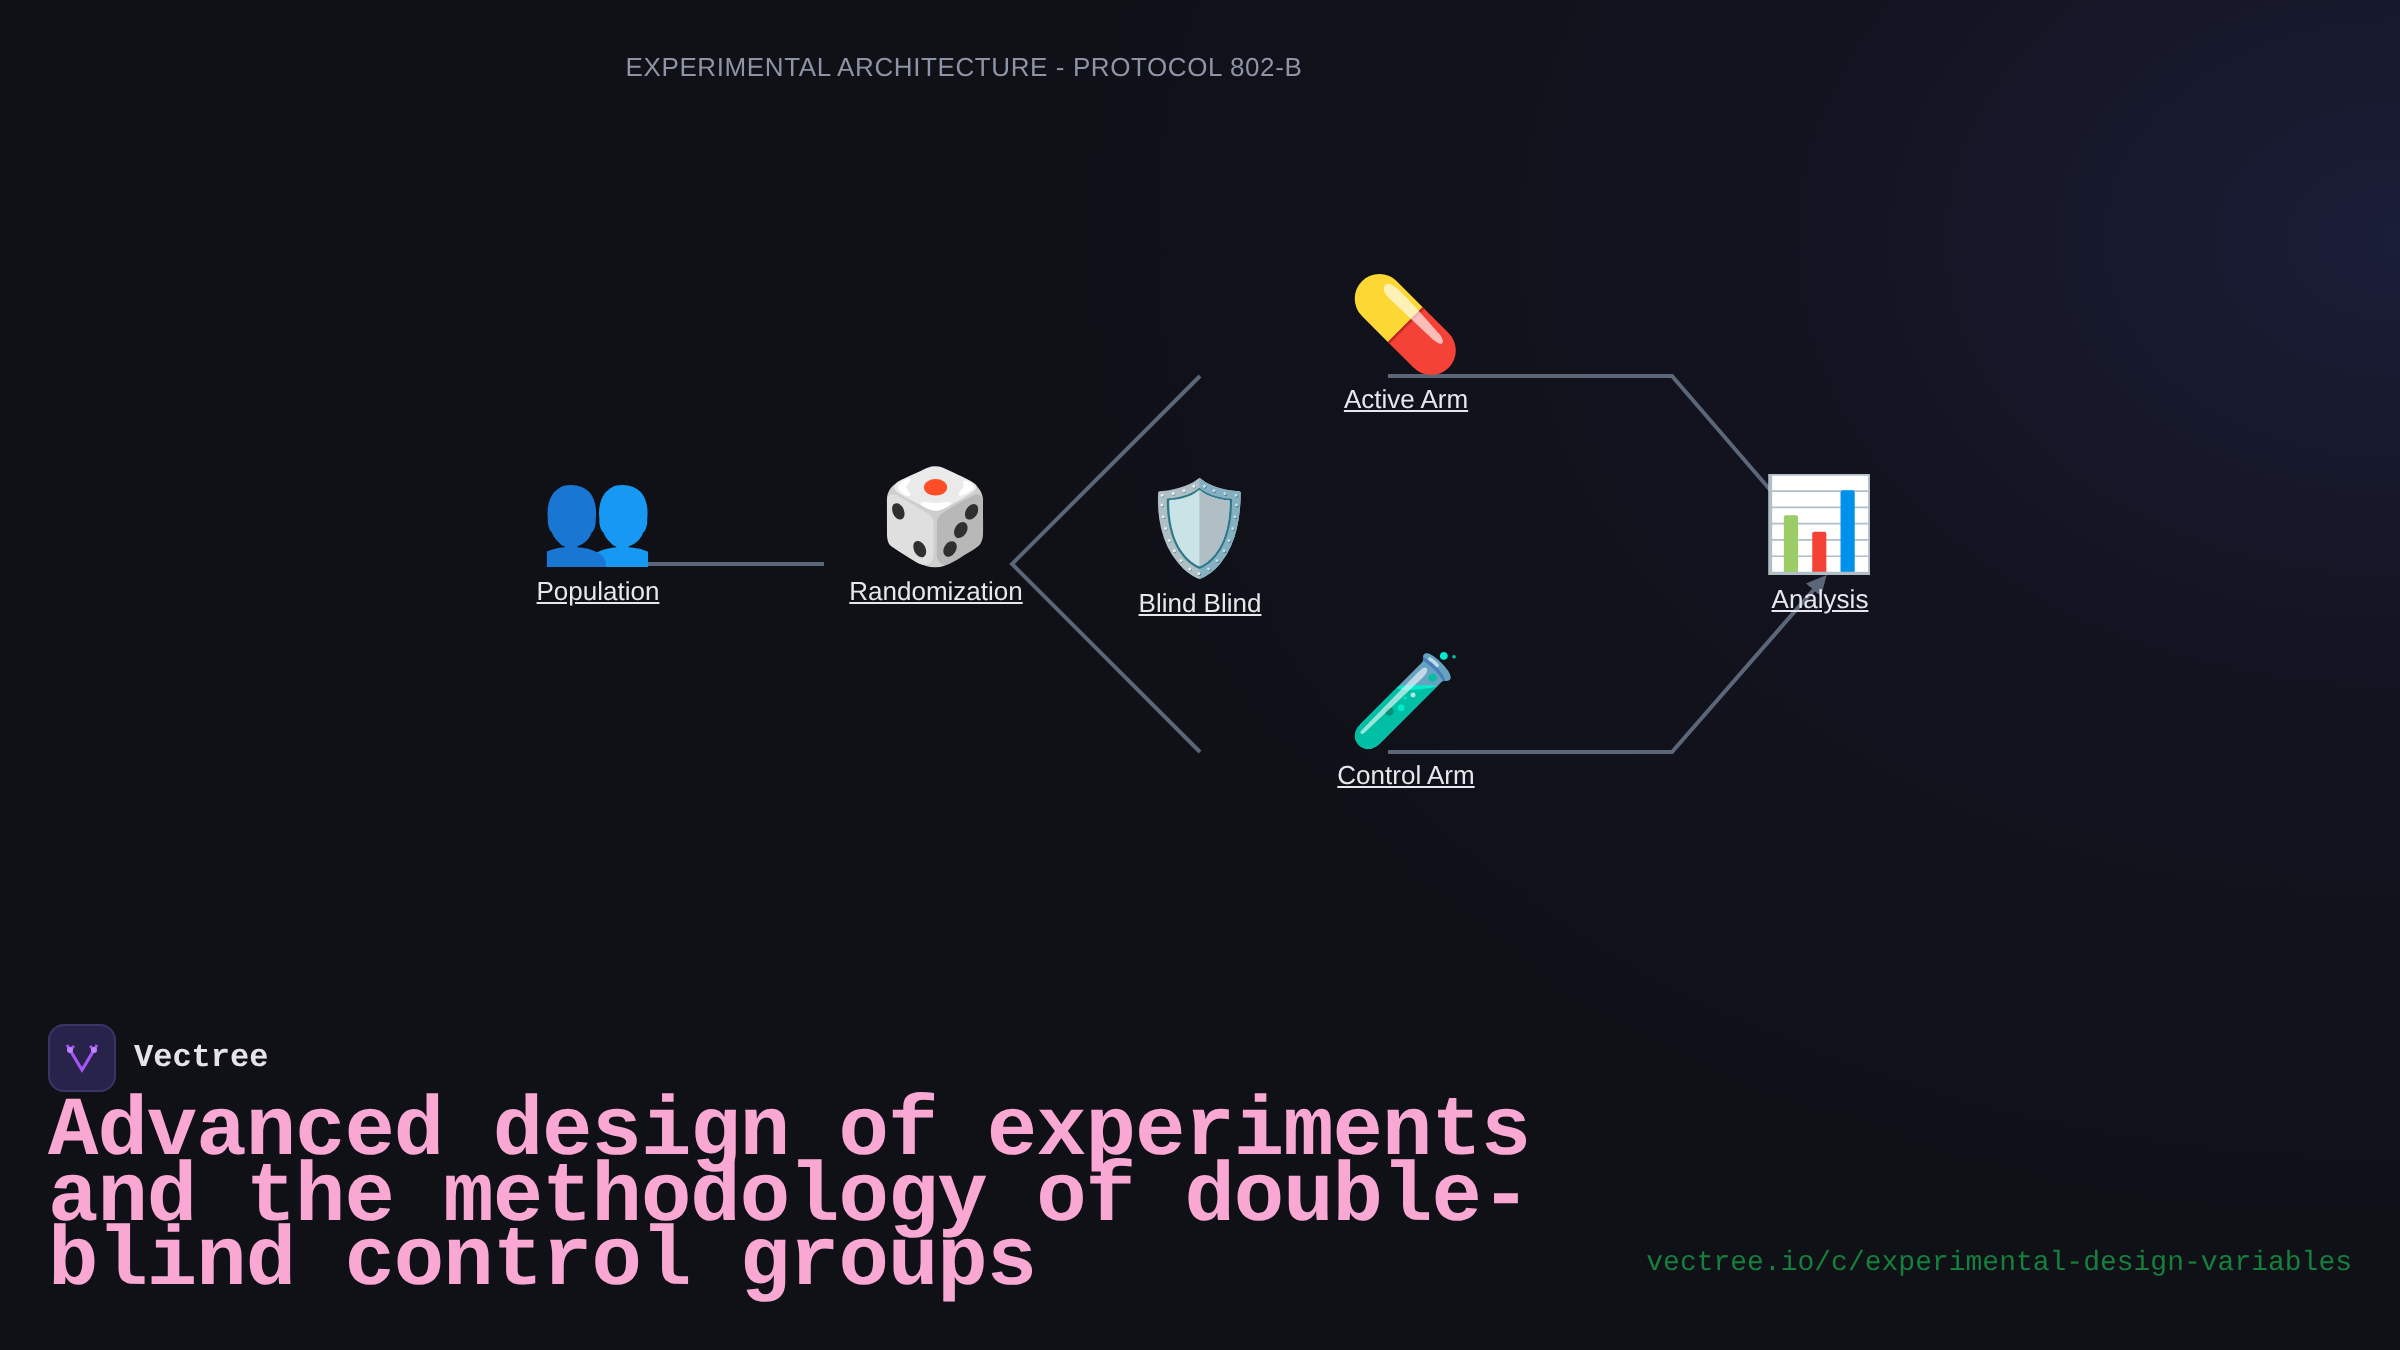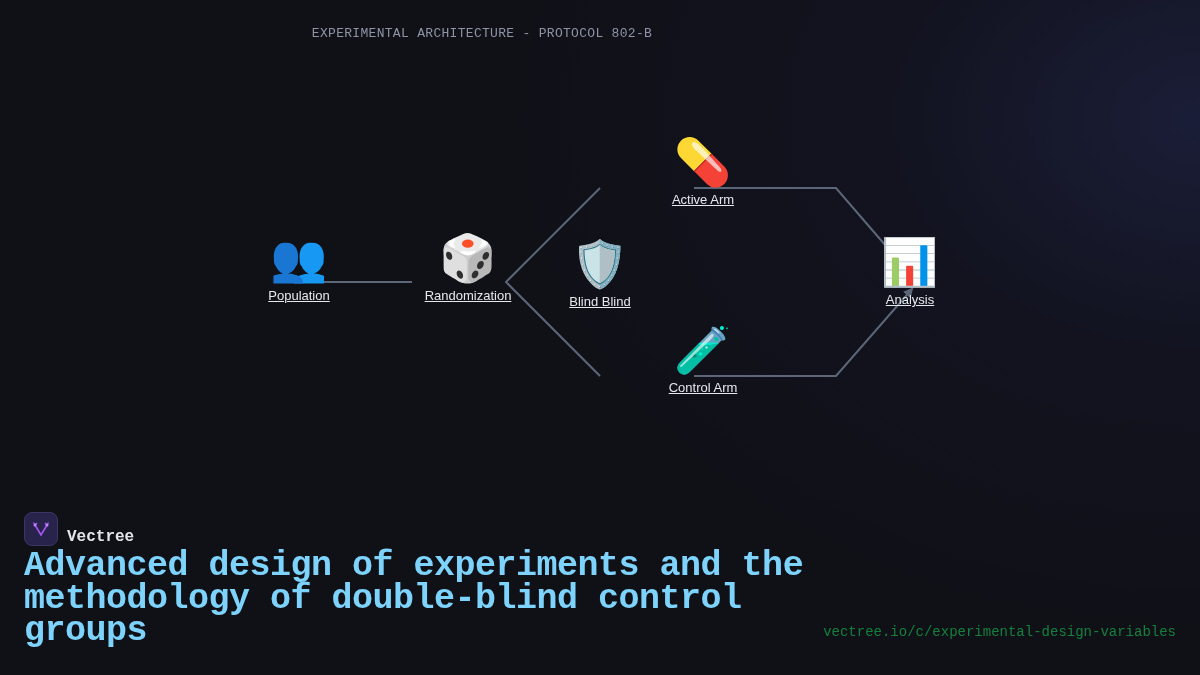--- a/index.html
+++ b/index.html
@@ -8,40 +8,40 @@
     background: #101017;
     font-family: "Liberation Sans", sans-serif;
   }
   .bg-glow {
     position: absolute; inset: 0;
     background: radial-gradient(ellipse 700px 520px at 1200px 120px, rgba(30,34,66,0.75) 0%, rgba(22,24,44,0.4) 45%, rgba(16,16,23,0) 100%);
     pointer-events: none;
   }
   .header-title {
     position: absolute; top: 26px; left: 0; width: 964px; text-align: center;
-    font-family: Liberation Mono, monospace; font-size: 13px; color: #8d94a6;
+    font-family: Liberation Sans, sans-serif; font-size: 13px; color: #8d94a6;
     letter-spacing: 0.3px;
   }
   svg.edges { position: absolute; left: 0; top: 0; }
   .node { position: absolute; width: 120px; text-align: center; }
   .node .icon { font-size: 46px; line-height: 56px; height: 56px; display: block; }
   .node .label { display: block; font-size: 13px; color: #e6e8ee; margin-top: 2px; text-decoration: underline; }
-  .brand { position: absolute; left: 24px; top: 512px; display: flex; align-items: flex-end; }
+  .brand { position: absolute; left: 24px; top: 512px; display: flex; align-items: center; }
   .brand-logo {
     width: 32px; height: 32px; border-radius: 8px; background: #27234a;
     border: 1px solid #3a3566; display: flex; align-items: center; justify-content: center;
   }
   .brand-name {
     margin-left: 9px; font-family: "Liberation Mono", monospace; font-weight: bold;
     font-size: 16px; color: #e4e4ea;
   }
   .headline {
     position: absolute; left: 24px; top: 550px; width: 780px; margin: 0;
     font-family: "Liberation Mono", monospace; font-weight: bold;
-    font-size: 35px; line-height: 32.5px; color: #7dd3fc; letter-spacing: -0.5px;
+    font-size: 42px; line-height: 32.5px; color: #f9a8d4; letter-spacing: -0.5px;
   }
   .url {
     position: absolute; right: 24px; top: 624px;
     font-family: "Liberation Mono", monospace; font-size: 14px; color: #15803d;
   }
 </style>
 </head>
 <body>
 
 <div class="bg-glow"></div>

